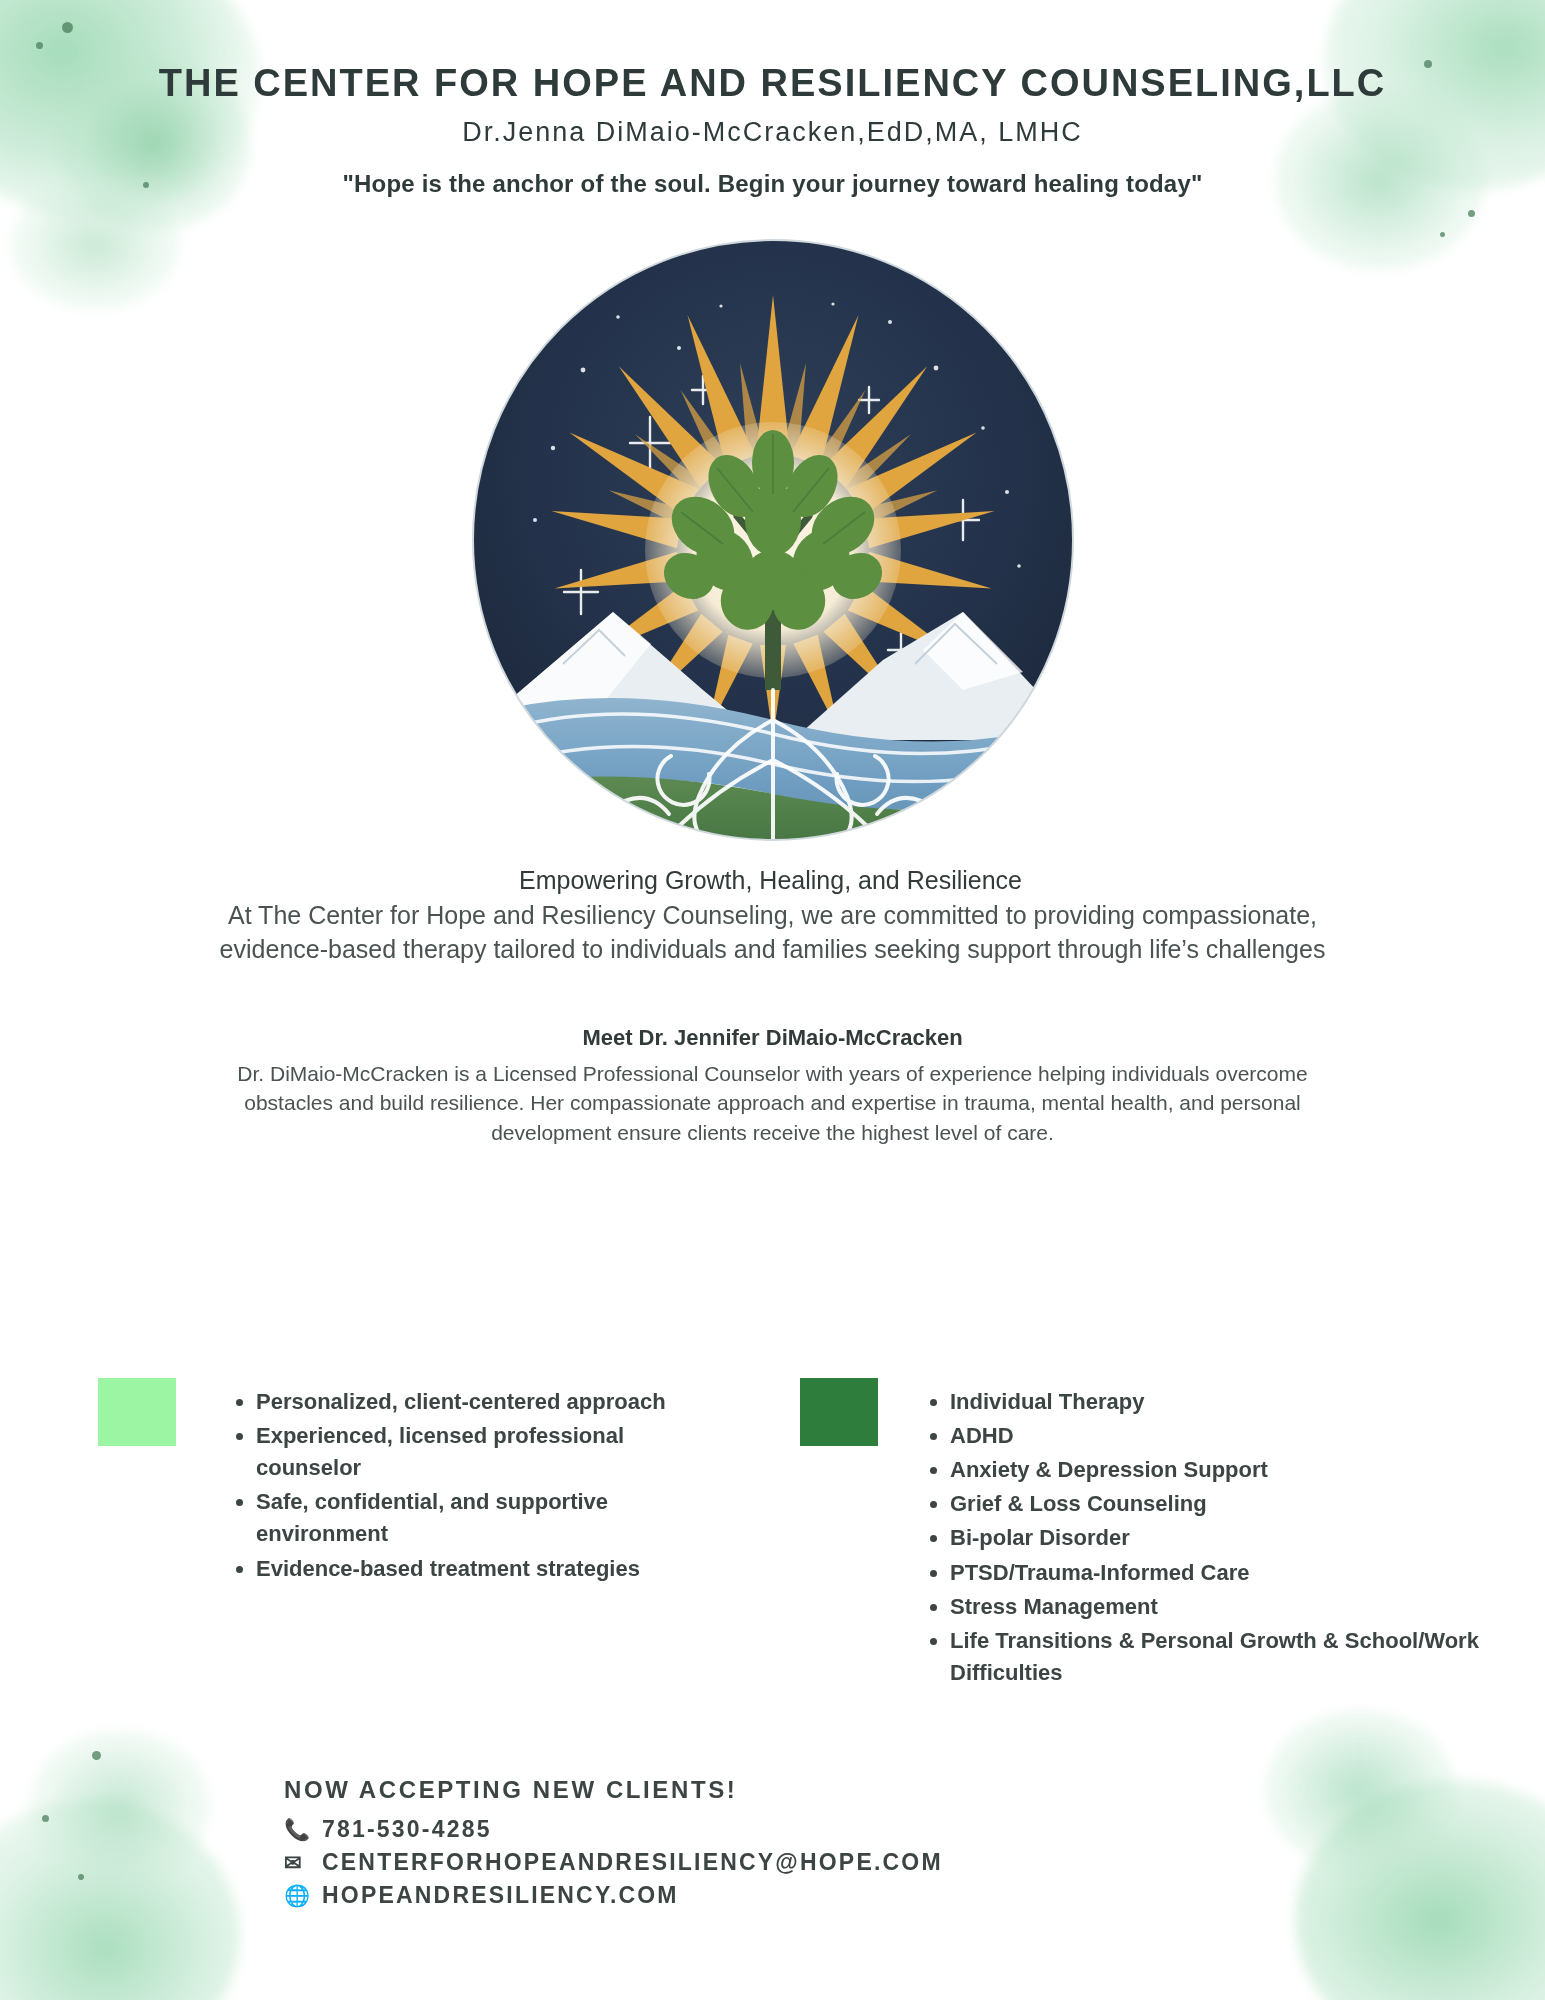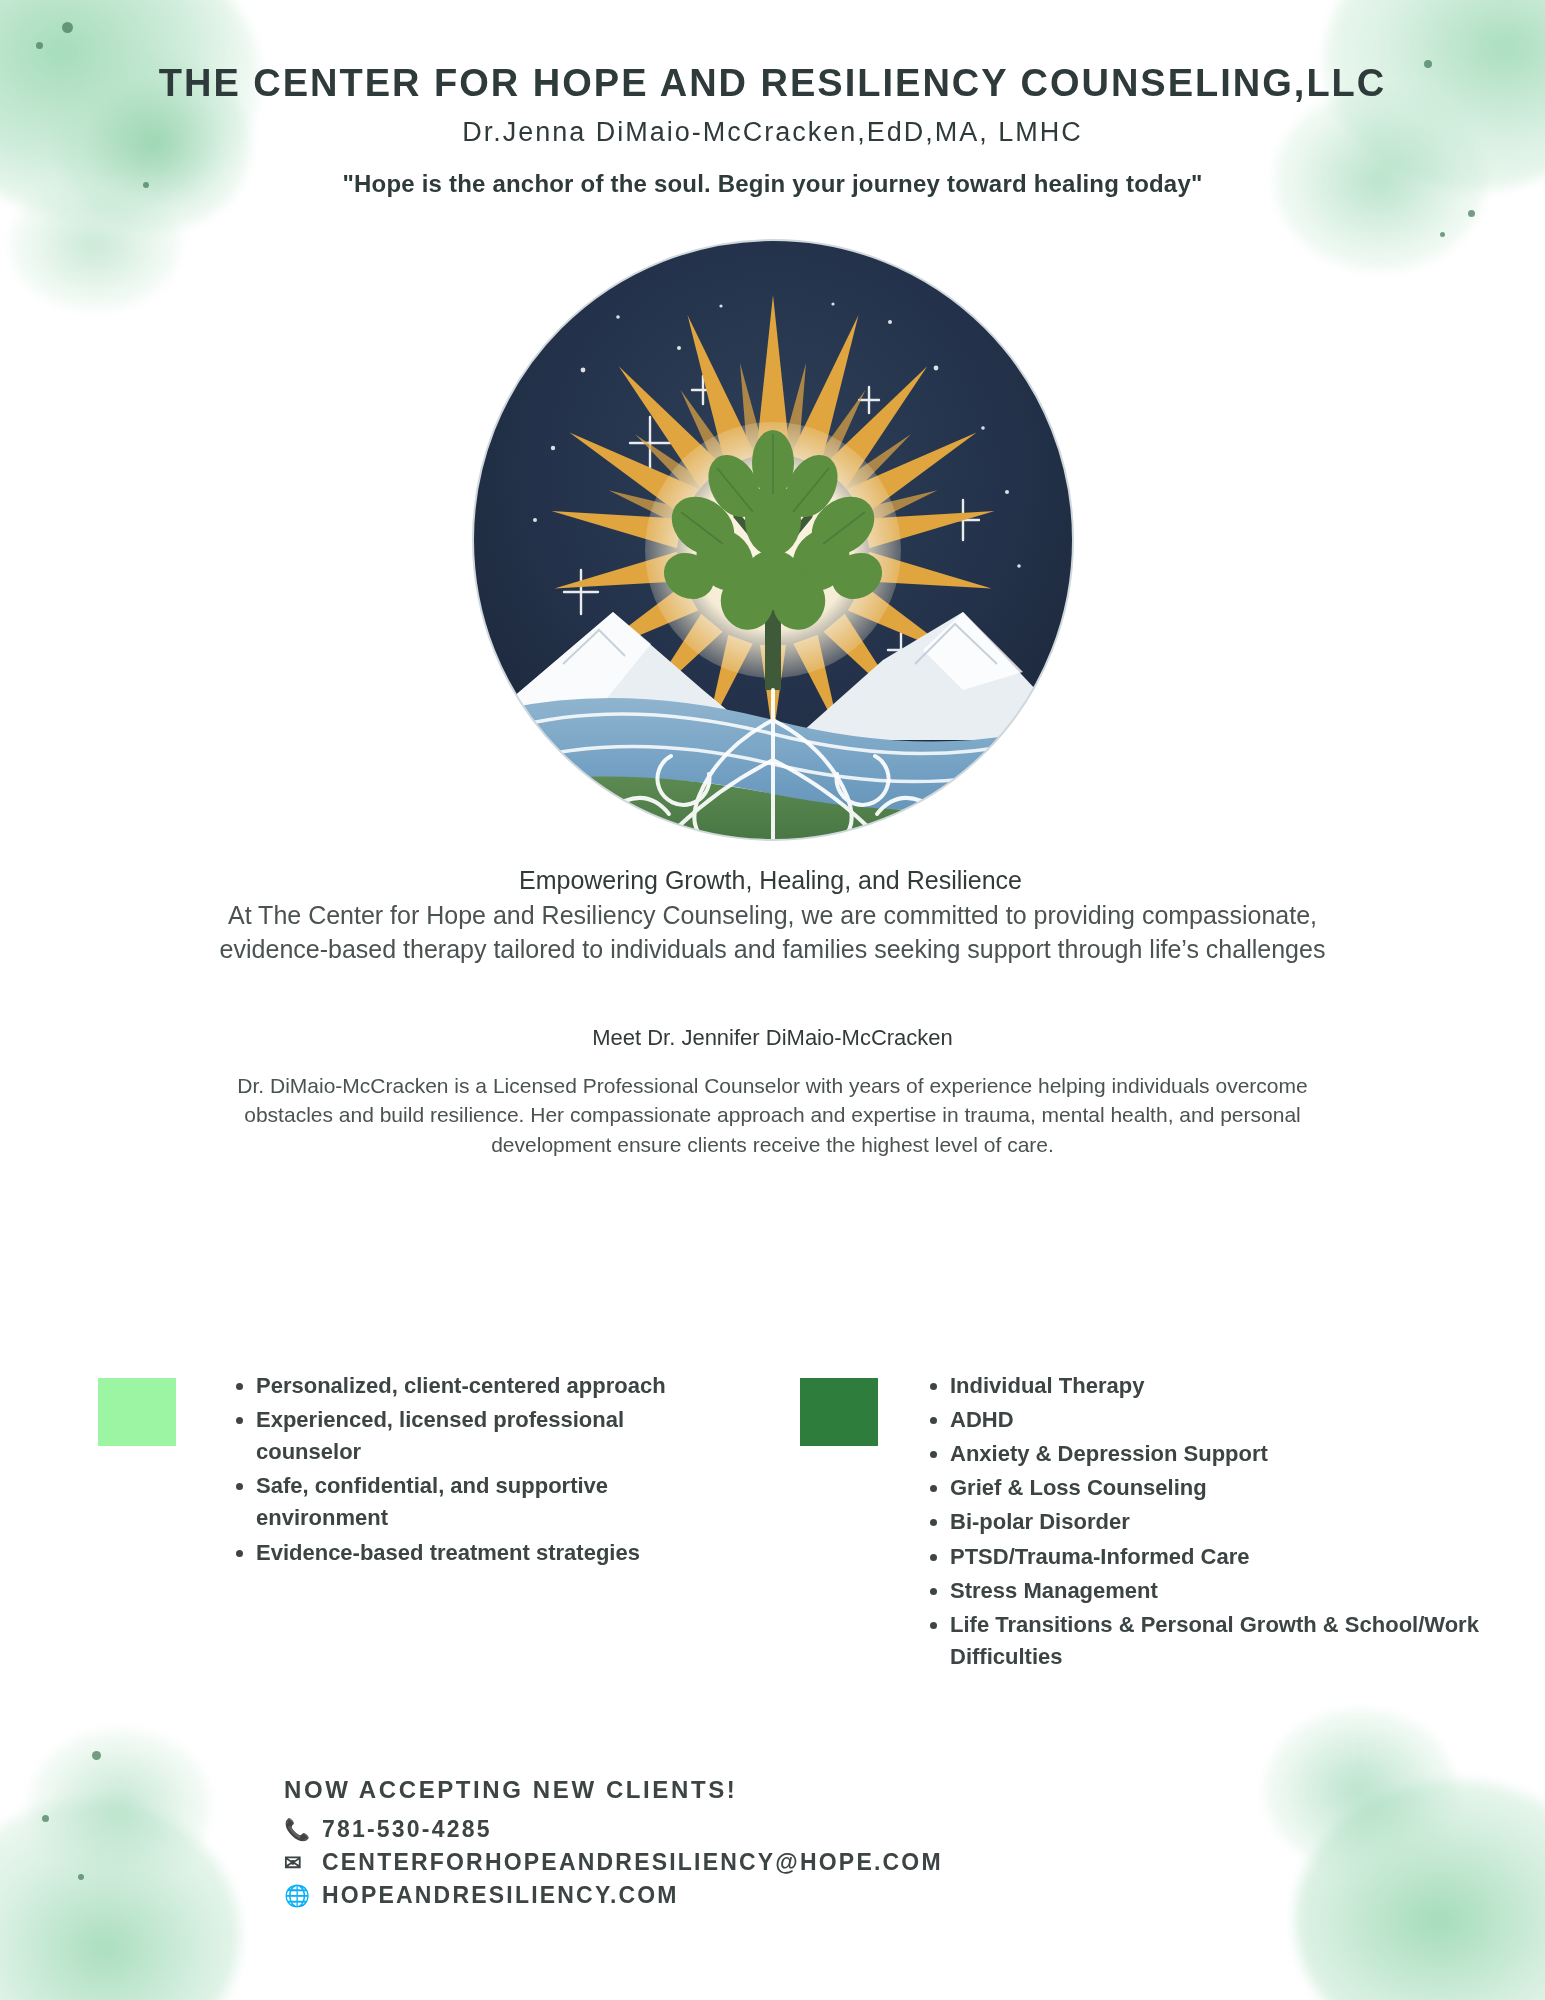--- a/index.html
+++ b/index.html
@@ -103,21 +103,21 @@
     margin: 0 4px 4px 0;
   }
   .sec-body {
     font-size: 25px;
     line-height: 1.35;
     color: #4b5252;
     width: 1200px;
     margin: 0 auto;
   }
   .sec2 { margin-top: 58px; }
-  .sec2-head { font-size: 22px; font-weight: normal; color: #333a3a; margin-bottom: 20px; }
+  .sec2-head { font-size: 22px; font-weight: bold; color: #333a3a; margin-bottom: 8px; }
   .sec2-body {
     font-size: 21px;
     line-height: 1.42;
     color: #4b5252;
     width: 1140px;
     margin: 0 auto;
   }
 
   
   .columns {
@@ -137,21 +137,21 @@
   .swatch {
     width: 78px;
     height: 68px;
     flex: 0 0 auto;
     margin-top: 8px;
   }
   .swatch-light { background: #9cf5a2; }
   .swatch-dark  { background: #2f7d3c; }
 
   ul.blist {
-    margin: 0;
+    margin: 16px;
     padding-left: 42px;
     list-style: disc;
   }
   ul.blist li {
     font-size: 22px;
     font-weight: bold;
     color: #3d4444;
     line-height: 1.46;
     margin: 0 0 2px 0;
   }

